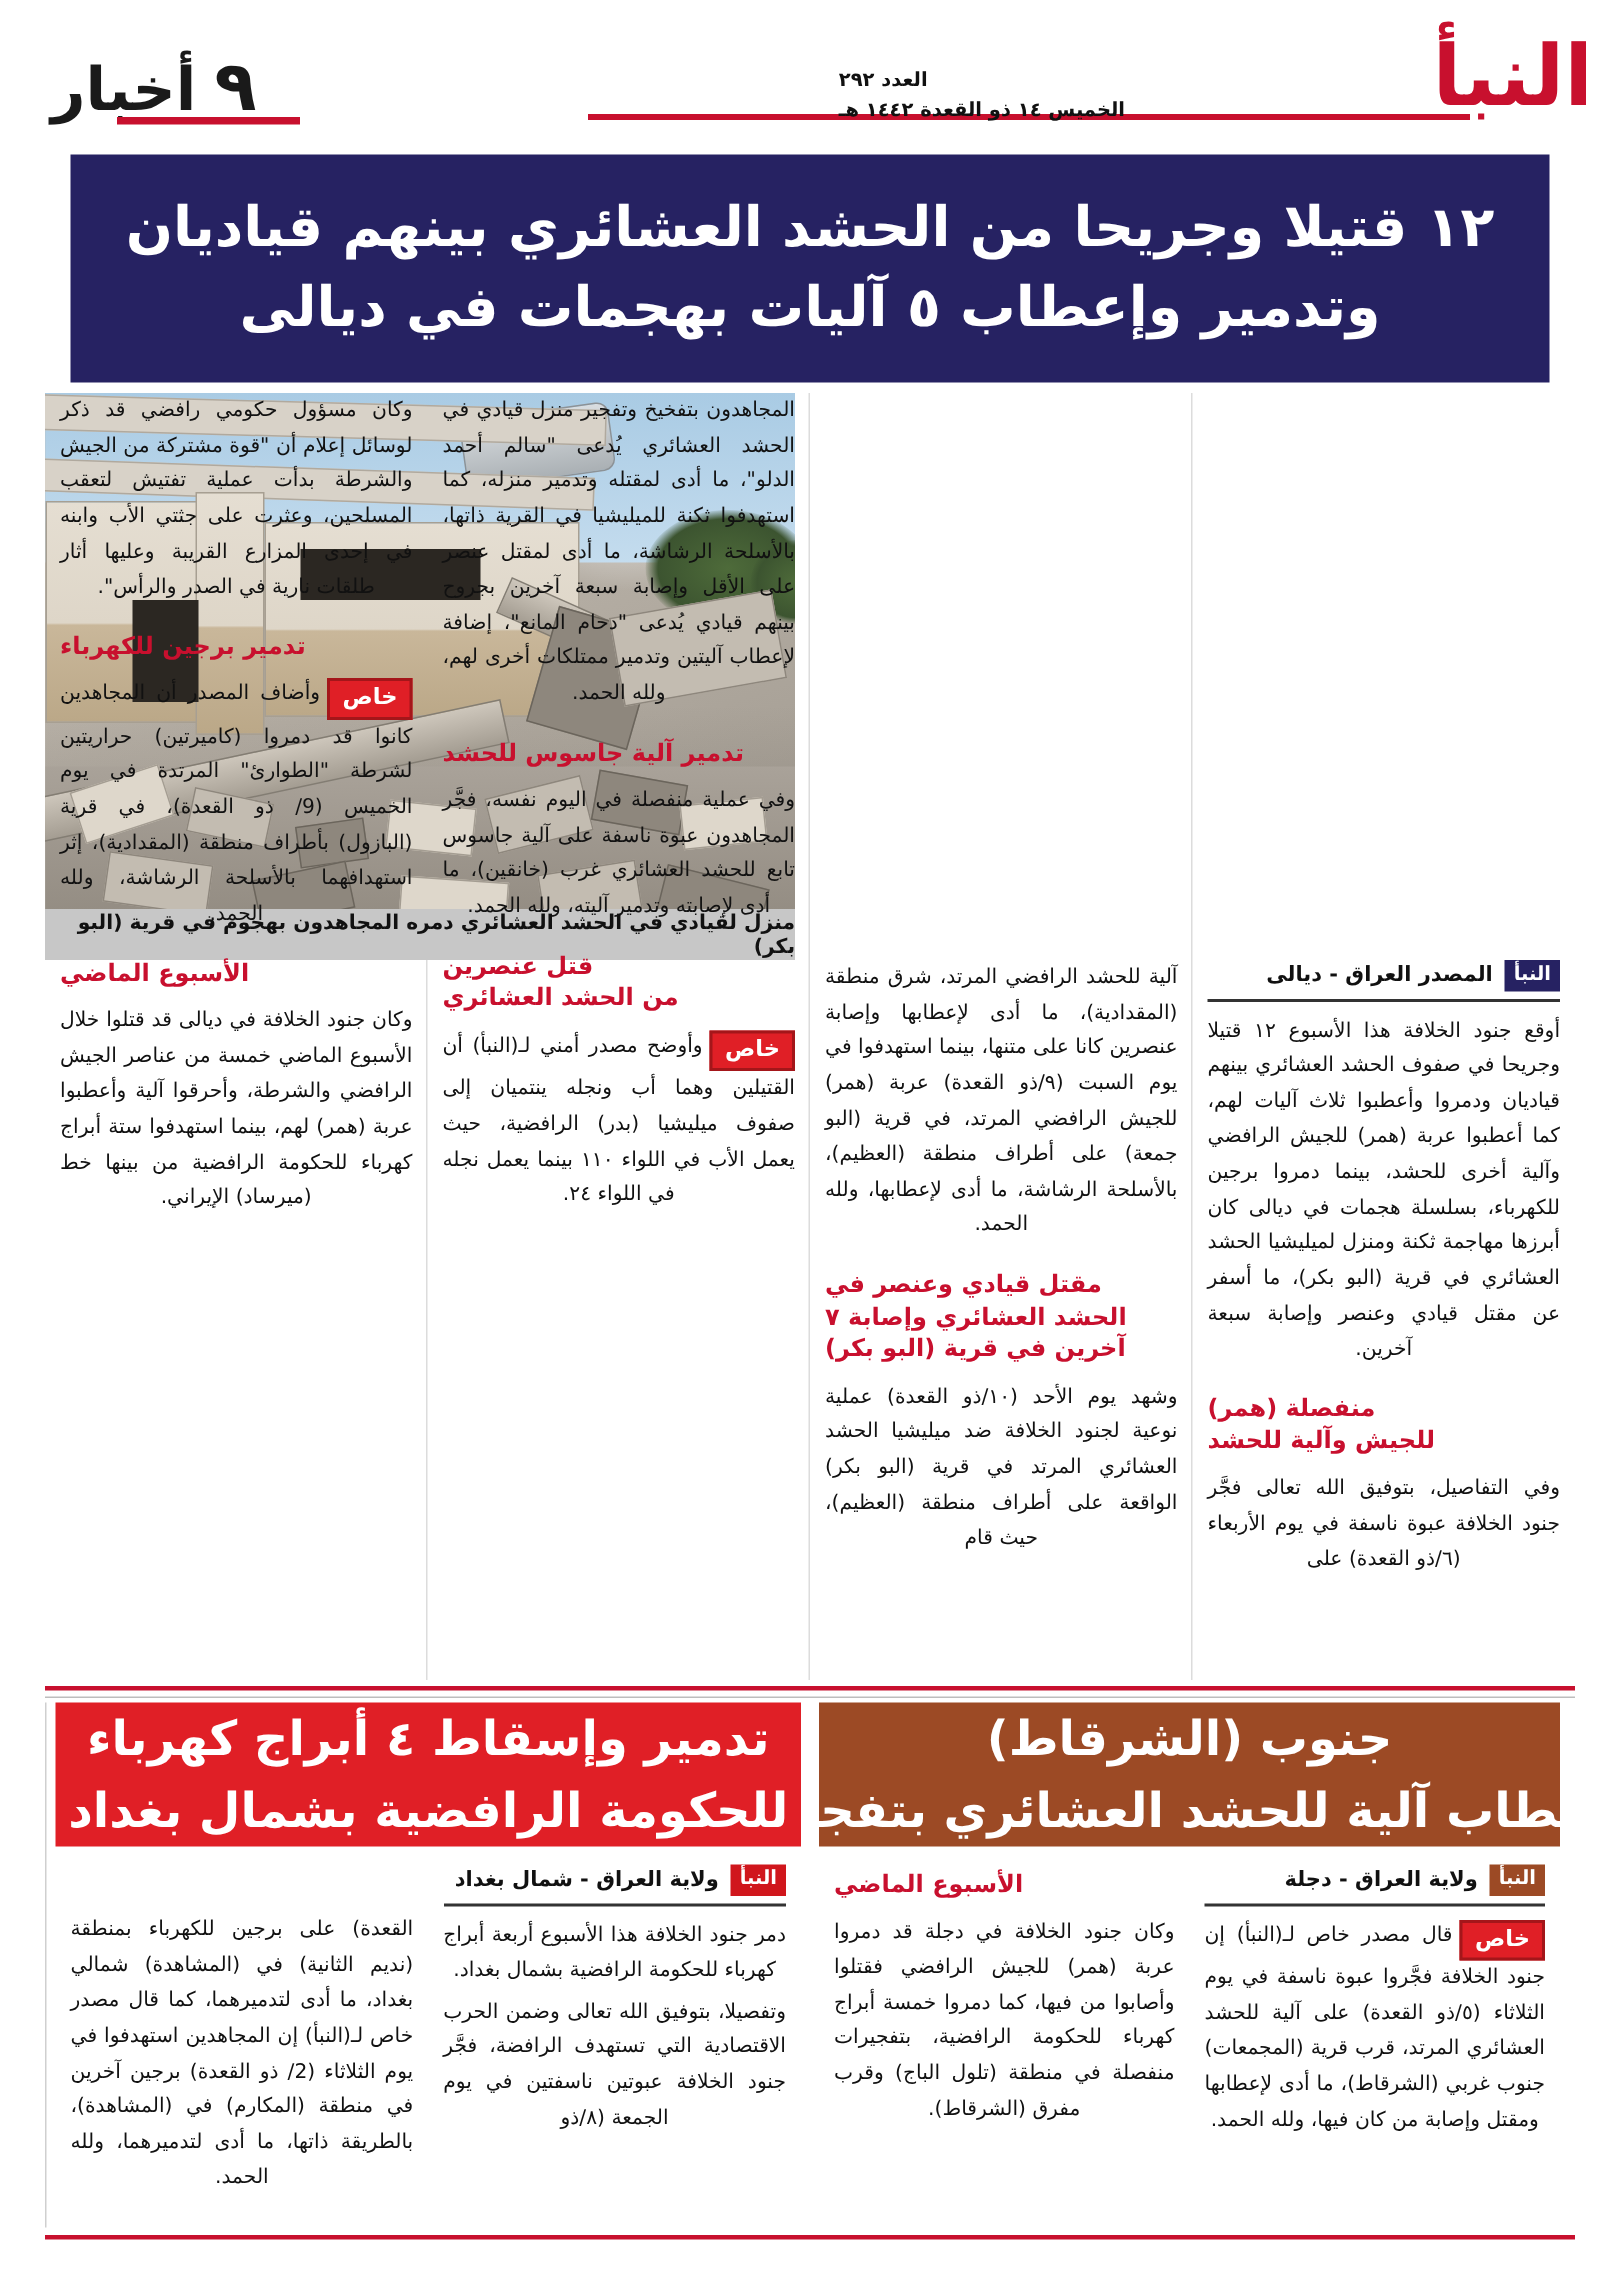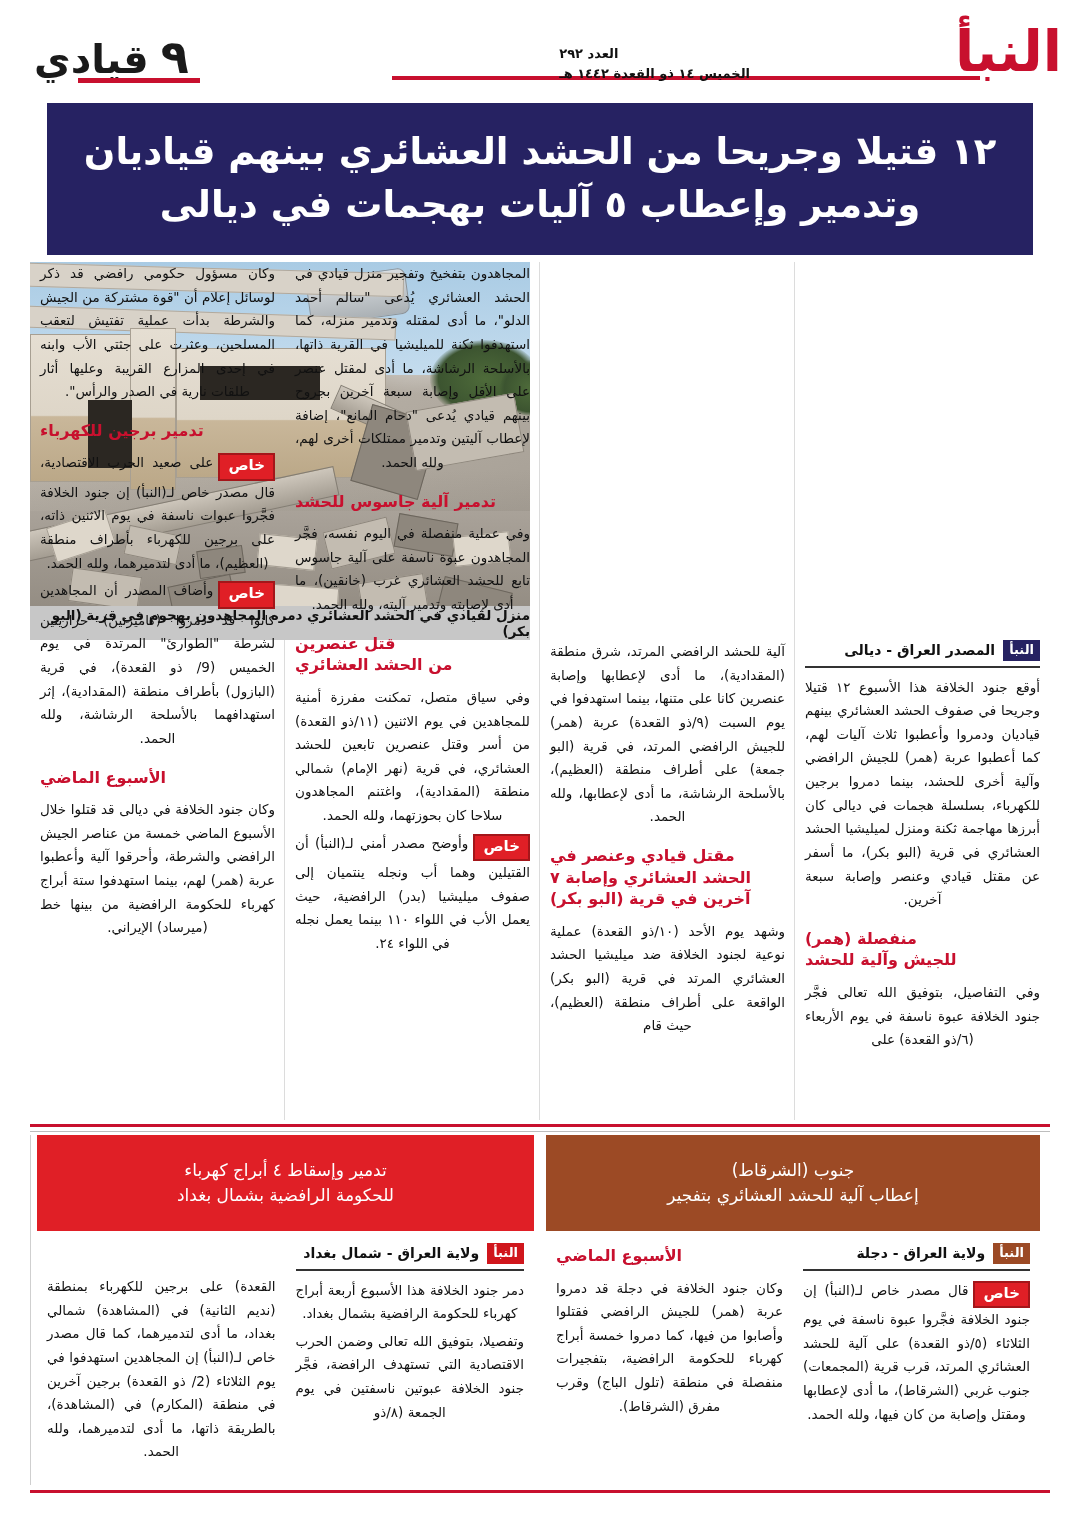--- a/index.html
+++ b/index.html
@@ -338,22 +338,22 @@
     justify-content: center;
     color: #fff;
     text-align: center;
     margin: 0 6px 12px;
     direction: rtl;
     padding: 4px 10px;
   }
   .art-head.brown { background: #9c4a25; }
   .art-head.red { background: #e01f26; }
   .art-head .line {
-    font-size: 17px;
-    font-weight: normal;
+    font-size: 32px;
+    font-weight: bold;
     line-height: 1.5;
     font-family: "DejaVu Sans", sans-serif;
     white-space: nowrap;
   }
 
   .art-cols {
     display: flex;
     direction: rtl;
     padding: 0 6px;
   }
@@ -383,21 +383,21 @@
 
   <div class="masthead">
     <div class="logo-naba">النبأ</div>
     <div class="masthead-rule"></div>
     <div class="issue-info">
       <div>العدد ٢٩٢</div>
       <div>الخميس ١٤ ذو القعدة ١٤٤٢ هـ</div>
     </div>
     <div class="akhbar-block">
       <span class="akhbar-num">٩</span>
-      <span class="akhbar-word">قيادي</span>
+      <span class="akhbar-word">أخبار</span>
     </div>
     <div class="akhbar-underline"></div>
   </div>
 
   <div class="main-headline">
     <div class="line">١٢ قتيلا وجريحا من الحشد العشائري بينهم قياديان</div>
     <div class="line">وتدمير وإعطاب ٥ آليات بهجمات في ديالى</div>
   </div>
 
   <div class="photo-wrap">
@@ -461,32 +461,28 @@
       </div>
 
       <div class="col">
         <p class="body">المجاهدون بتفخيخ وتفجير منزل قيادي في الحشد العشائري يُدعى "سالم أحمد الدلو"، ما أدى لمقتله وتدمير منزله، كما استهدفوا ثكنة للميليشيا في القرية ذاتها، بالأسلحة الرشاشة، ما أدى لمقتل عنصر على الأقل وإصابة سبعة آخرين بجروح بينهم قيادي يُدعى "دحام المانع"، إضافة لإعطاب آليتين وتدمير ممتلكات أخرى لهم، ولله الحمد.</p>
         <h3 class="subhead">تدمير آلية جاسوس للحشد</h3>
         <p class="body">وفي عملية منفصلة في اليوم نفسه، فجَّر المجاهدون عبوة ناسفة على آلية جاسوس تابع للحشد العشائري غرب (خانقين)، ما أدى لإصابته وتدمير آليته، ولله الحمد.</p>
         <h3 class="subhead">
           <span>قتل عنصرين</span><br>
           <span>من الحشد العشائري</span>
         </h3>
-        <p class="body">وفي سياق متصل، تمكنت مفرزة أمنية للمجاهدين في يوم الاثنين (١١/ذو القعدة) من أسر وقتل عنصرين تابعين للحشد العشائري، في قرية (نهر الإمام) شمالي منطقة (المقدادية)، واغتنم المجاهدون سلاحا كان بحوزتهما، ولله الحمد.</p>
         <p class="body">
           <span class="badge-khas">خاص</span><span>وأوضح مصدر أمني لـ(النبأ) أن القتيلين وهما أب ونجله ينتميان إلى صفوف ميليشيا (بدر) الرافضية، حيث يعمل الأب في اللواء ١١٠ بينما يعمل نجله في اللواء ٢٤.</span>
         </p>
       </div>
 
       <div class="col">
         <p class="body">وكان مسؤول حكومي رافضي قد ذكر لوسائل إعلام أن "قوة مشتركة من الجيش والشرطة بدأت عملية تفتيش لتعقب المسلحين، وعثرت على جثتي الأب وابنه في إحدى المزارع القريبة وعليها أثار طلقات نارية في الصدر والرأس".</p>
         <h3 class="subhead">تدمير برجين للكهرباء</h3>
-        <p class="body">
-          <span class="badge-khas">خاص</span><span>على صعيد الحرب الاقتصادية، قال مصدر خاص لـ(النبأ) إن جنود الخلافة فجَّروا عبوات ناسفة في يوم الاثنين ذاته، على برجين للكهرباء بأطراف منطقة (العظيم)، ما أدى لتدميرهما، ولله الحمد.</span>
-        </p>
         <p class="body">
           <span class="badge-khas">خاص</span><span>وأضاف المصدر أن المجاهدين كانوا قد دمروا (كاميرتين) حراريتين لشرطة "الطوارئ" المرتدة في يوم الخميس (9/ ذو القعدة)، في قرية (البازول) بأطراف منطقة (المقدادية)، إثر استهدافهما بالأسلحة الرشاشة، ولله الحمد.</span>
         </p>
         <h3 class="subhead">الأسبوع الماضي</h3>
         <p class="body">وكان جنود الخلافة في ديالى قد قتلوا خلال الأسبوع الماضي خمسة من عناصر الجيش الرافضي والشرطة، وأحرقوا آلية وأعطبوا عربة (همر) لهم، بينما استهدفوا ستة أبراج كهرباء للحكومة الرافضية من بينها خط (ميرساد) الإيراني.</p>
       </div>
 
     </div>
   </div>
 

